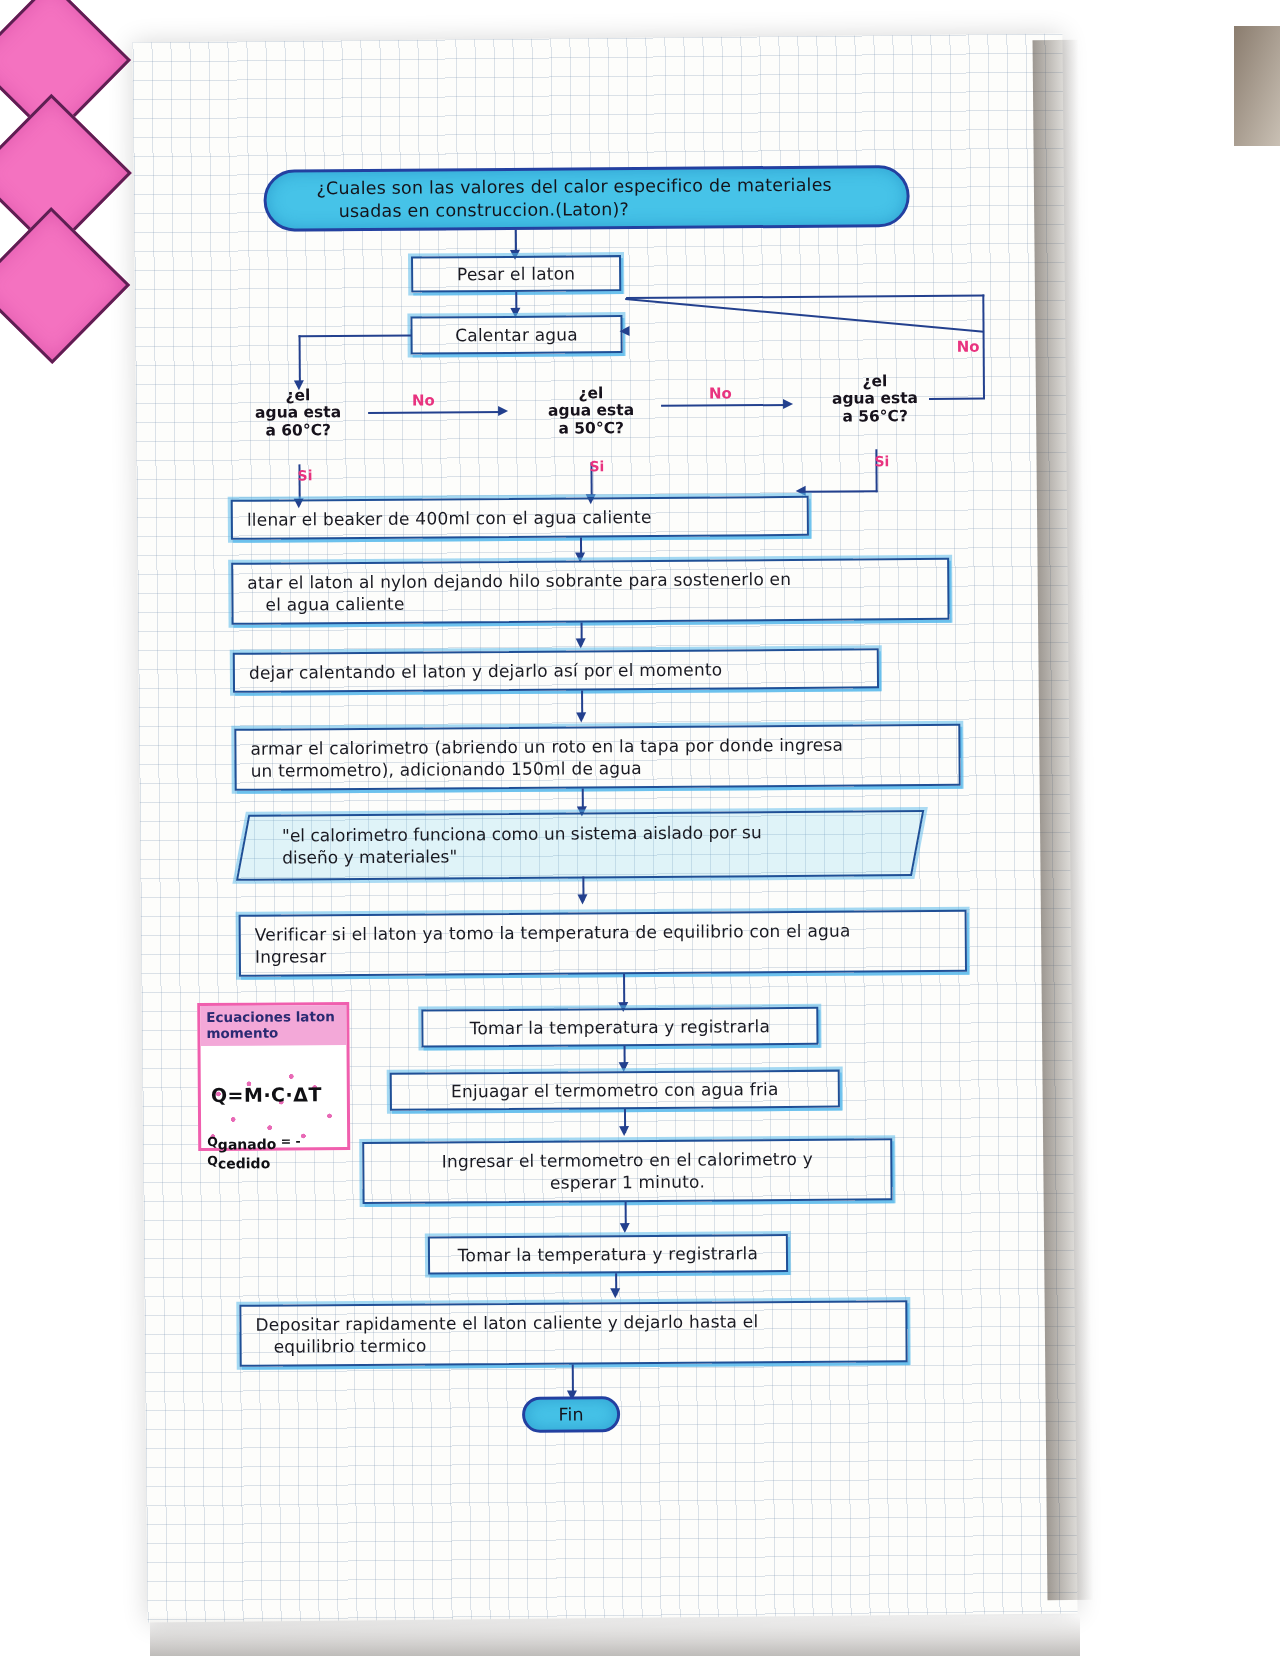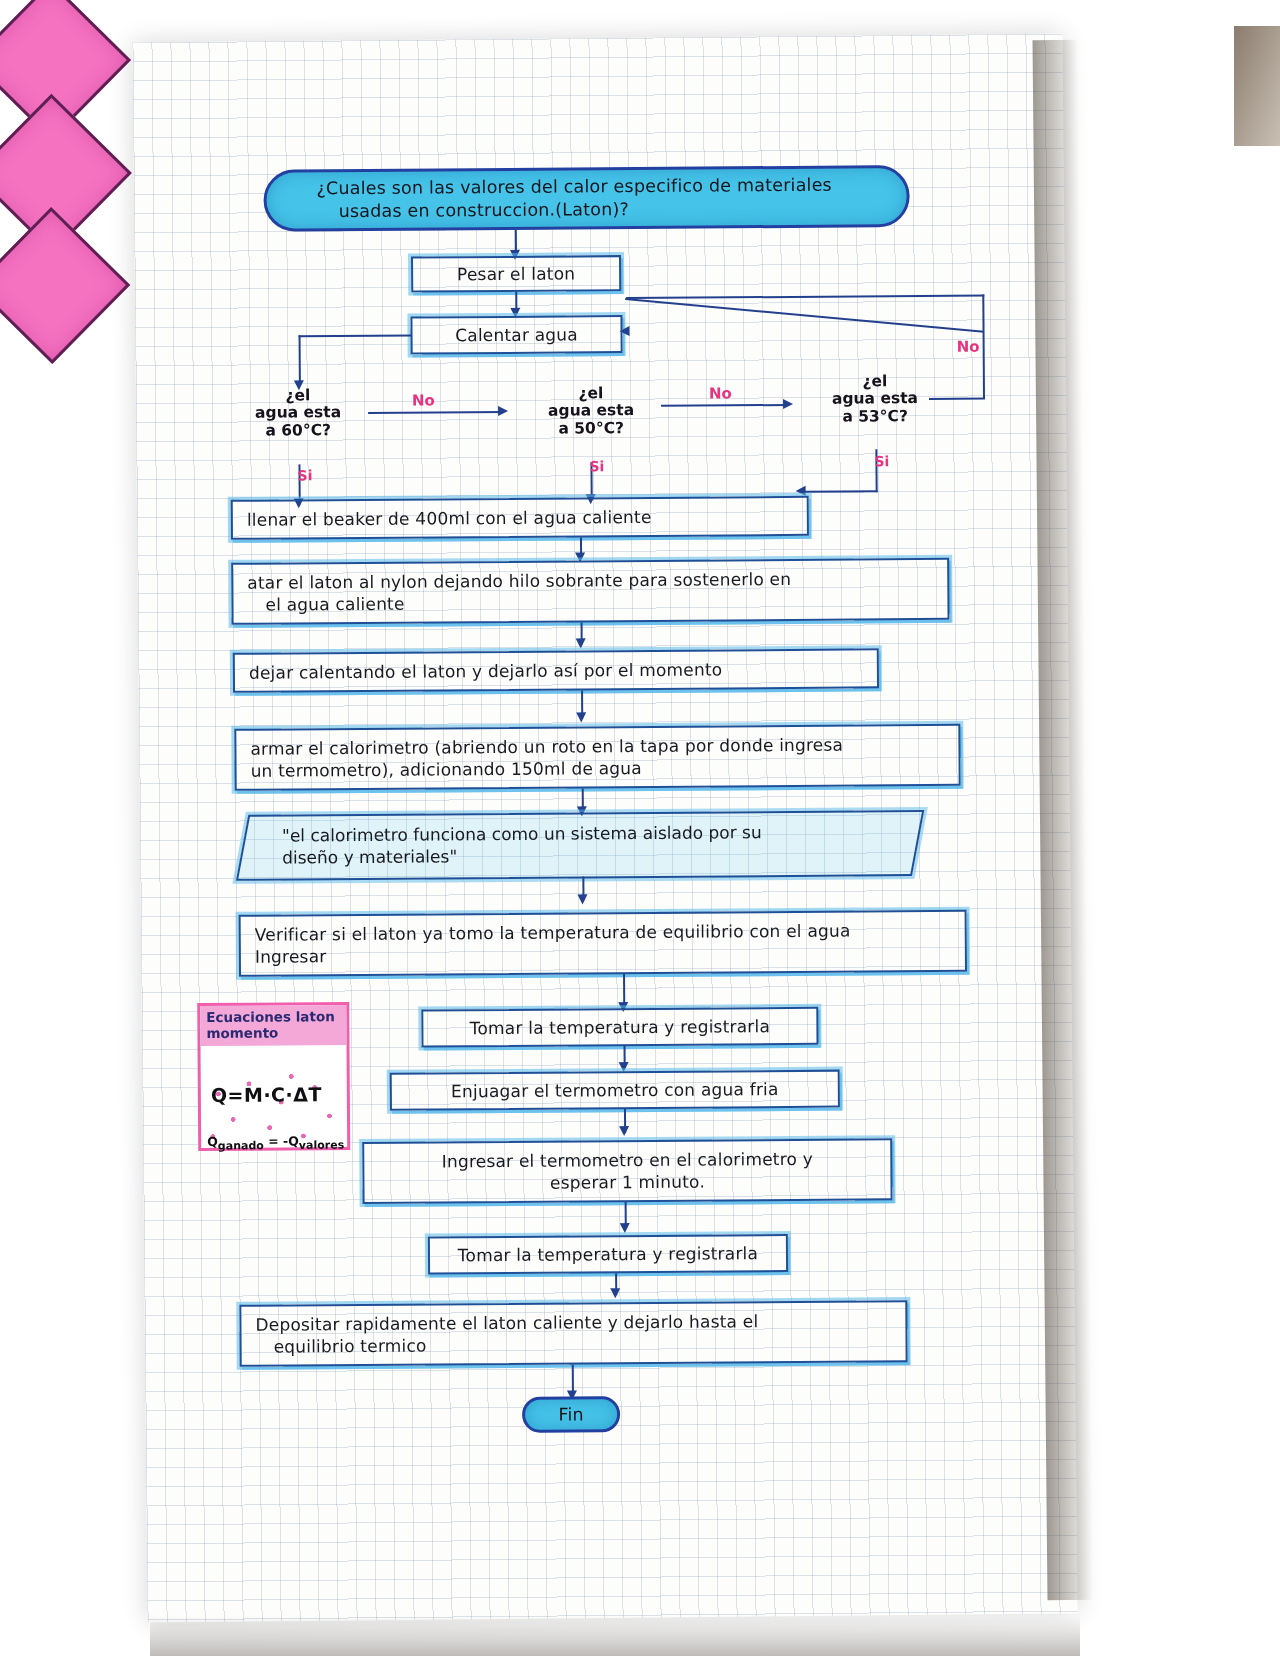--- a/index.html
+++ b/index.html
@@ -168,21 +168,21 @@
     color: #101014;
     letter-spacing: .5px;
   }
   .eq2 {
     position: absolute;
     left: 6px; top: 128px;
     font-size: 12.5px;
     font-weight: 700;
     color: #101014;
   }
-  .eq2 sub { font-size: 11px; }
+  .eq2 sub { font-size: 14px; }
 
   
   .ln {
     position: absolute;
     background: #23408e;
   }
   .ln.v { width: 2px; }
   .ln.h { height: 2px; }
   .arrow-d, .arrow-l, .arrow-r {
     position: absolute;
@@ -274,21 +274,21 @@
     <div class="edgelabel" style="left:712px; top:385px;">No</div>
 
     <div class="ln v" style="left:593px; top:462px; height:38px;"></div>
     <div class="arrow-d" style="left:588px; top:494px;"></div>
     <div class="edgelabel" style="left:592px; top:458px; font-size:14px;">Si</div>
 
     <div class="dec" style="left:825px; top:348px; width:105px; height:105px;"></div>
     <div class="dec-label" style="left:793px; top:368px; width:170px; height:66px; flex-direction:column;">
       <span>¿el</span>
       <span>agua esta</span>
-      <span>a 53°C?</span>
+      <span>a 56°C?</span>
     </div>
 
     <div class="ln h" style="left:932px; top:400px; width:56px;"></div>
     <div class="ln v" style="left:986px; top:297px; height:104px;"></div>
     <div class="ln h" style="left:630px; top:297px; width:358px;"></div>
     <div class="ln h" style="left:630px; top:297px; width:2px;"></div>
     <div class="ln" style="left:629px; top:298px; width:360px; height:2px; transform-origin:0 0; transform:rotate(5.6deg);"></div>
     <div class="arrow-l" style="left:623px; top:326px;"></div>
     <div class="edgelabel" style="left:960px; top:340px;">No</div>
 
@@ -344,21 +344,21 @@
     <div class="ln v" style="left:622px; top:974px; height:32px;"></div>
     <div class="arrow-d" style="left:617px; top:1002px;"></div>
 
     <div class="sticky" style="left:196px; top:1000px; width:152px; height:148px;">
       <div class="sticky-head">
         <div>Ecuaciones laton</div>
         <div>momento</div>
       </div>
       <div class="eq1">Q=M·C·ΔT</div>
       <div class="eq2">
-        <span>Q</span><sub>ganado</sub><span> = -Q</span><sub>valores</sub>
+        <span>Q</span><sub>ganado</sub><span> = -Q</span><sub>cedido</sub>
       </div>
     </div>
 
     <div class="node proc center" style="left:420px; top:1008px; width:397px; height:38px;">
       <span>Tomar la  temperatura y registrarla</span>
     </div>
 
     <div class="ln v" style="left:622px; top:1046px; height:22px;"></div>
     <div class="arrow-d" style="left:617px; top:1062px;"></div>
 

